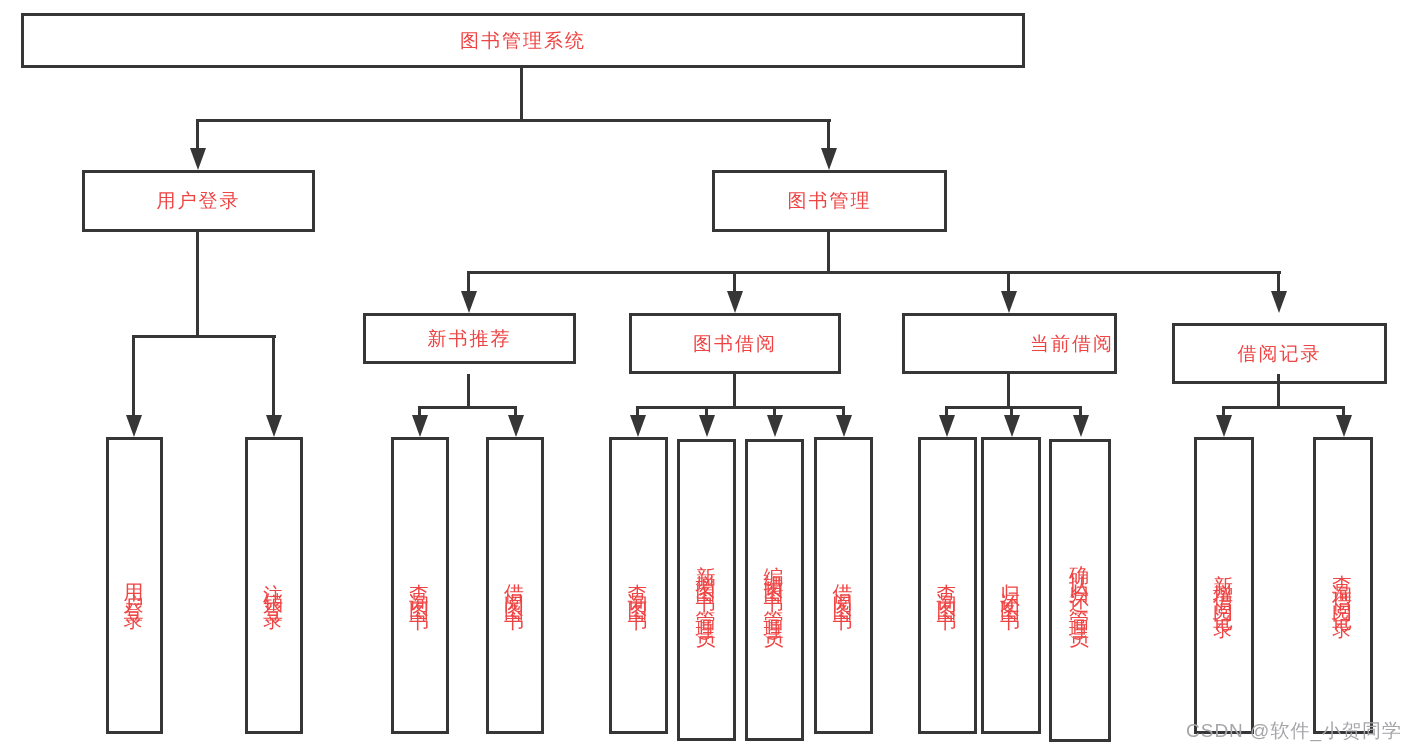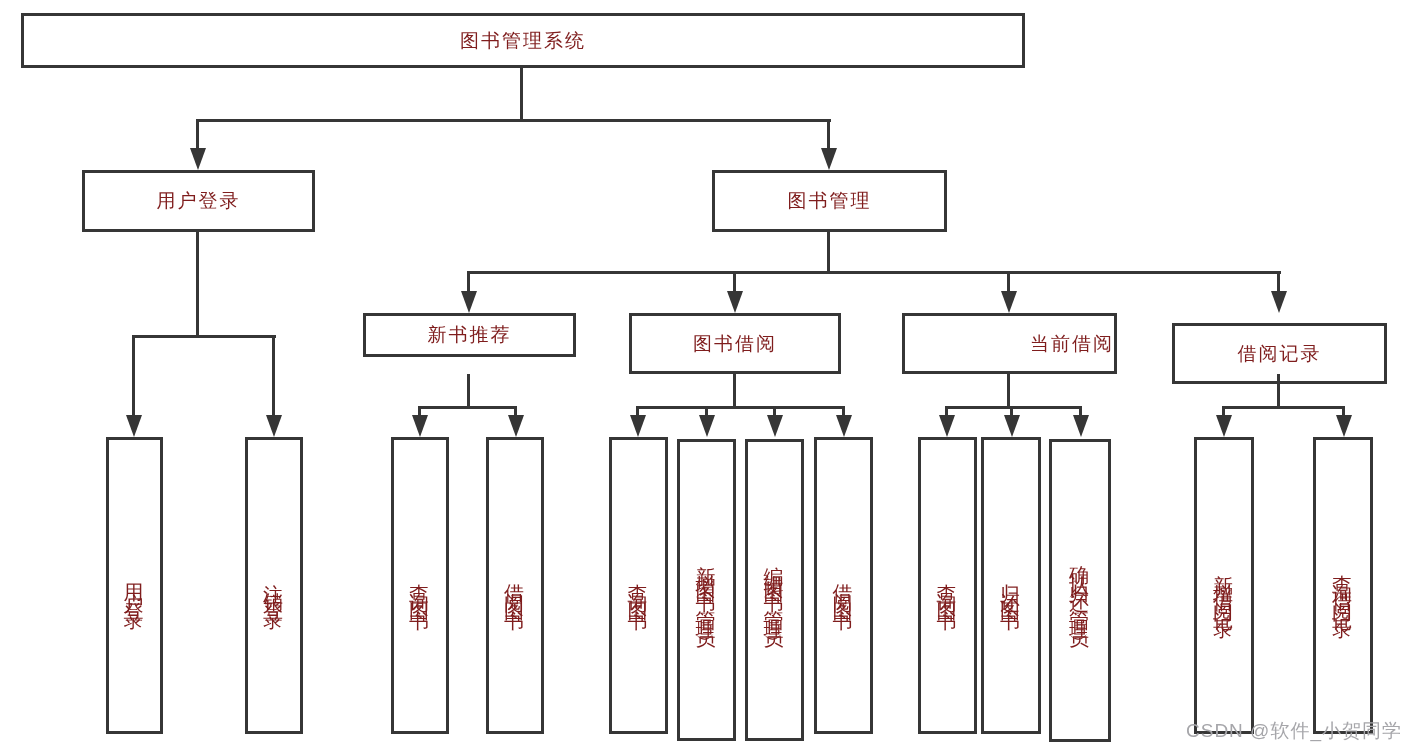--- a/index.html
+++ b/index.html
@@ -16,21 +16,21 @@
     overflow: hidden;
   }
   .node {
     position: absolute;
     box-sizing: border-box;
     border: 3px solid #363636;
     background: #ffffff;
     display: flex;
     align-items: center;
     justify-content: center;
-    color: #7f1d1d;
+    color: #ef4444;
   }
   .node .lbl {
     font-size: 19px;
     letter-spacing: 2px;
     white-space: nowrap;
   }
   .node.v .lbl {
     writing-mode: vertical-rl;
     text-orientation: mixed;
     font-size: 20px;
@@ -94,21 +94,21 @@
   <div class="line" style="left:467px; top:271px; width:814px; height:3px;"></div>
   <div class="line" style="left:467px;  top:271px; width:3px; height:22px;"></div>
   <div class="line" style="left:733px;  top:271px; width:3px; height:22px;"></div>
   <div class="line" style="left:1007px; top:271px; width:3px; height:22px;"></div>
   <div class="line" style="left:1277px; top:271px; width:3px; height:22px;"></div>
   <div class="ah" style="left:461px;  top:291px;"></div>
   <div class="ah" style="left:727px;  top:291px;"></div>
   <div class="ah" style="left:1001px; top:291px;"></div>
   <div class="ah" style="left:1271px; top:291px;"></div>
 
-  <div class="node h" style="left:363px; top:313px; width:213px; height:44px;">
+  <div class="node h" style="left:363px; top:313px; width:213px; height:51px;">
     <span class="lbl">新书推荐</span>
   </div>
   <div class="node h" style="left:629px; top:313px; width:212px; height:61px;">
     <span class="lbl">图书借阅</span>
   </div>
   <div class="node h" style="left:902px; top:313px; width:215px; height:61px;justify-content:flex-end;">
     <span class="lbl">当前借阅</span>
   </div>
   <div class="node h" style="left:1172px; top:323px; width:215px; height:61px;">
     <span class="lbl">借阅记录</span>

